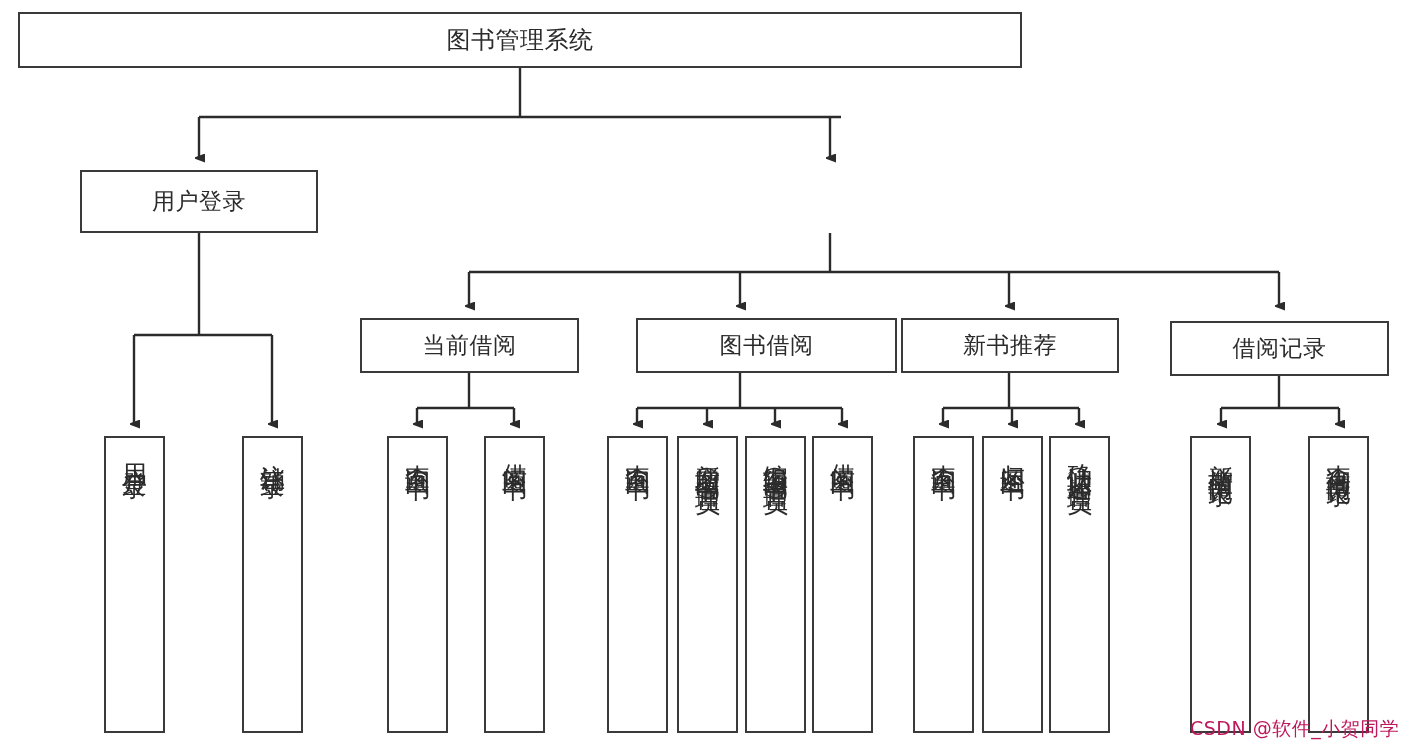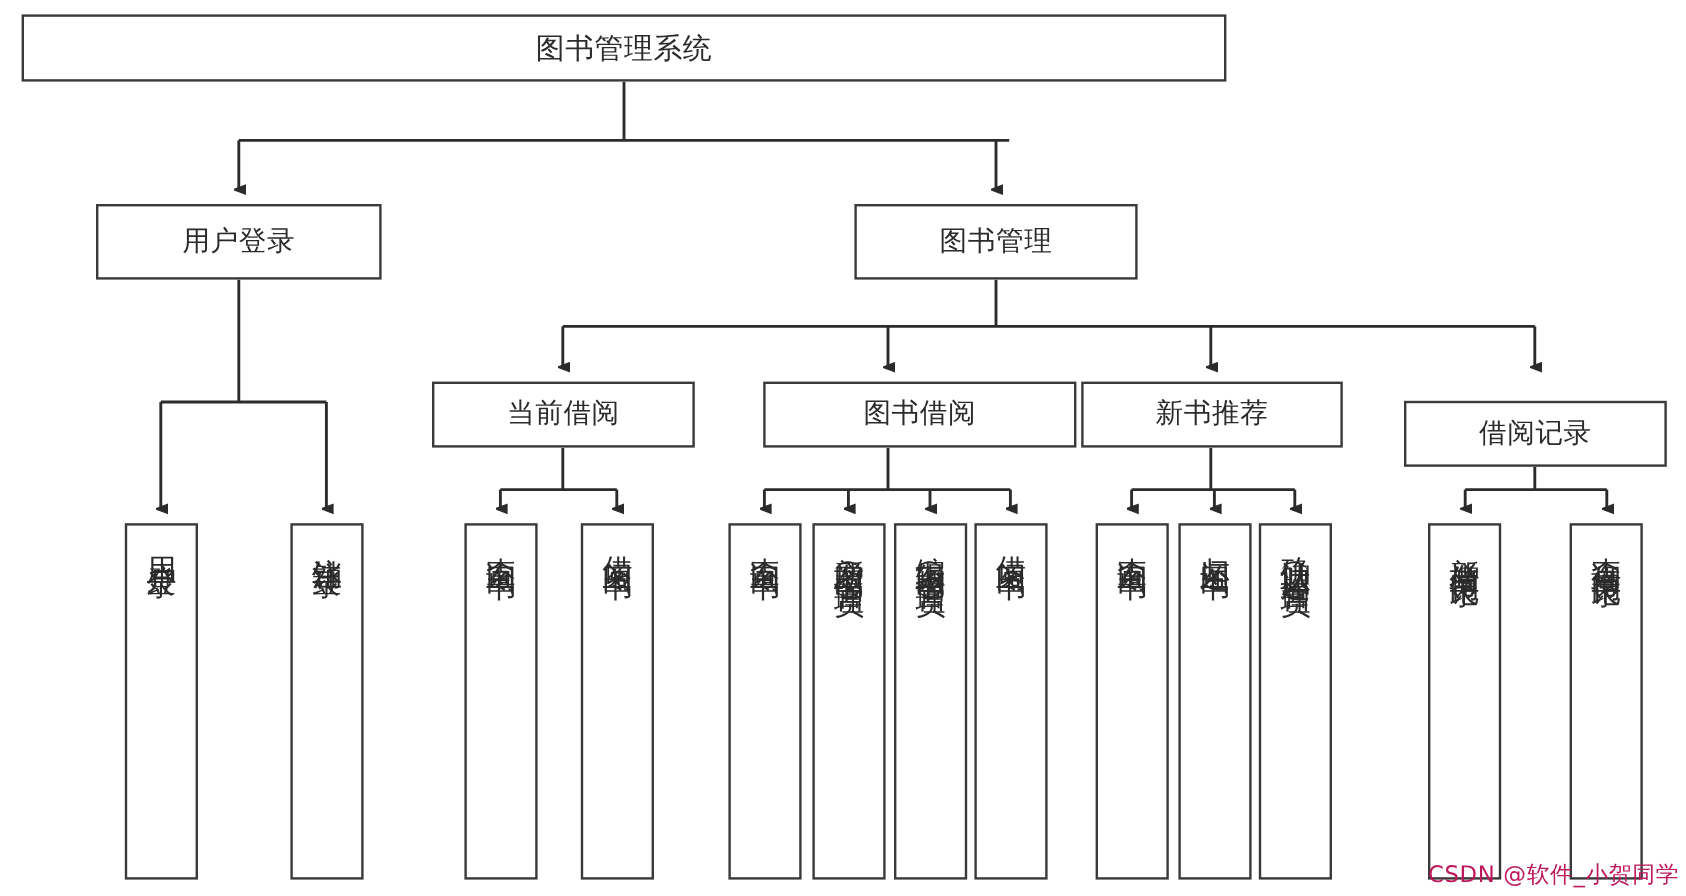--- a/index.html
+++ b/index.html
@@ -130,34 +130,31 @@
     </g>
   </svg>
 
   <div class="node horiz root" style="left:18px; top:12px; width:1004px; height:56px;">
     <span class="node-label">图书管理系统</span>
   </div>
 
   <div class="node horiz" style="left:80px; top:170px; width:238px; height:63px;">
     <span class="node-label">用户登录</span>
   </div>
-  <div class="node horiz" style="left:712px; top:170px; width:236px; height:63px;">
-    <span class="node-label">图书管理</span>
-  </div>
 
   <div class="node horiz" style="left:360px; top:318px; width:219px; height:55px;">
     <span class="node-label">当前借阅</span>
   </div>
   <div class="node horiz" style="left:636px; top:318px; width:261px; height:55px;">
     <span class="node-label">图书借阅</span>
   </div>
   <div class="node horiz" style="left:901px; top:318px; width:218px; height:55px;">
     <span class="node-label">新书推荐</span>
   </div>
-  <div class="node horiz" style="left:1170px; top:334px; width:219px; height:55px;">
+  <div class="node horiz" style="left:1170px; top:321px; width:219px; height:55px;">
     <span class="node-label">借阅记录</span>
   </div>
 
   <div class="node vert" style="left:104px; top:436px; width:61px; height:297px;">
     <span class="node-label">用户登录</span>
   </div>
   <div class="node vert" style="left:242px; top:436px; width:61px; height:297px;">
     <span class="node-label">注销登录</span>
   </div>
 

